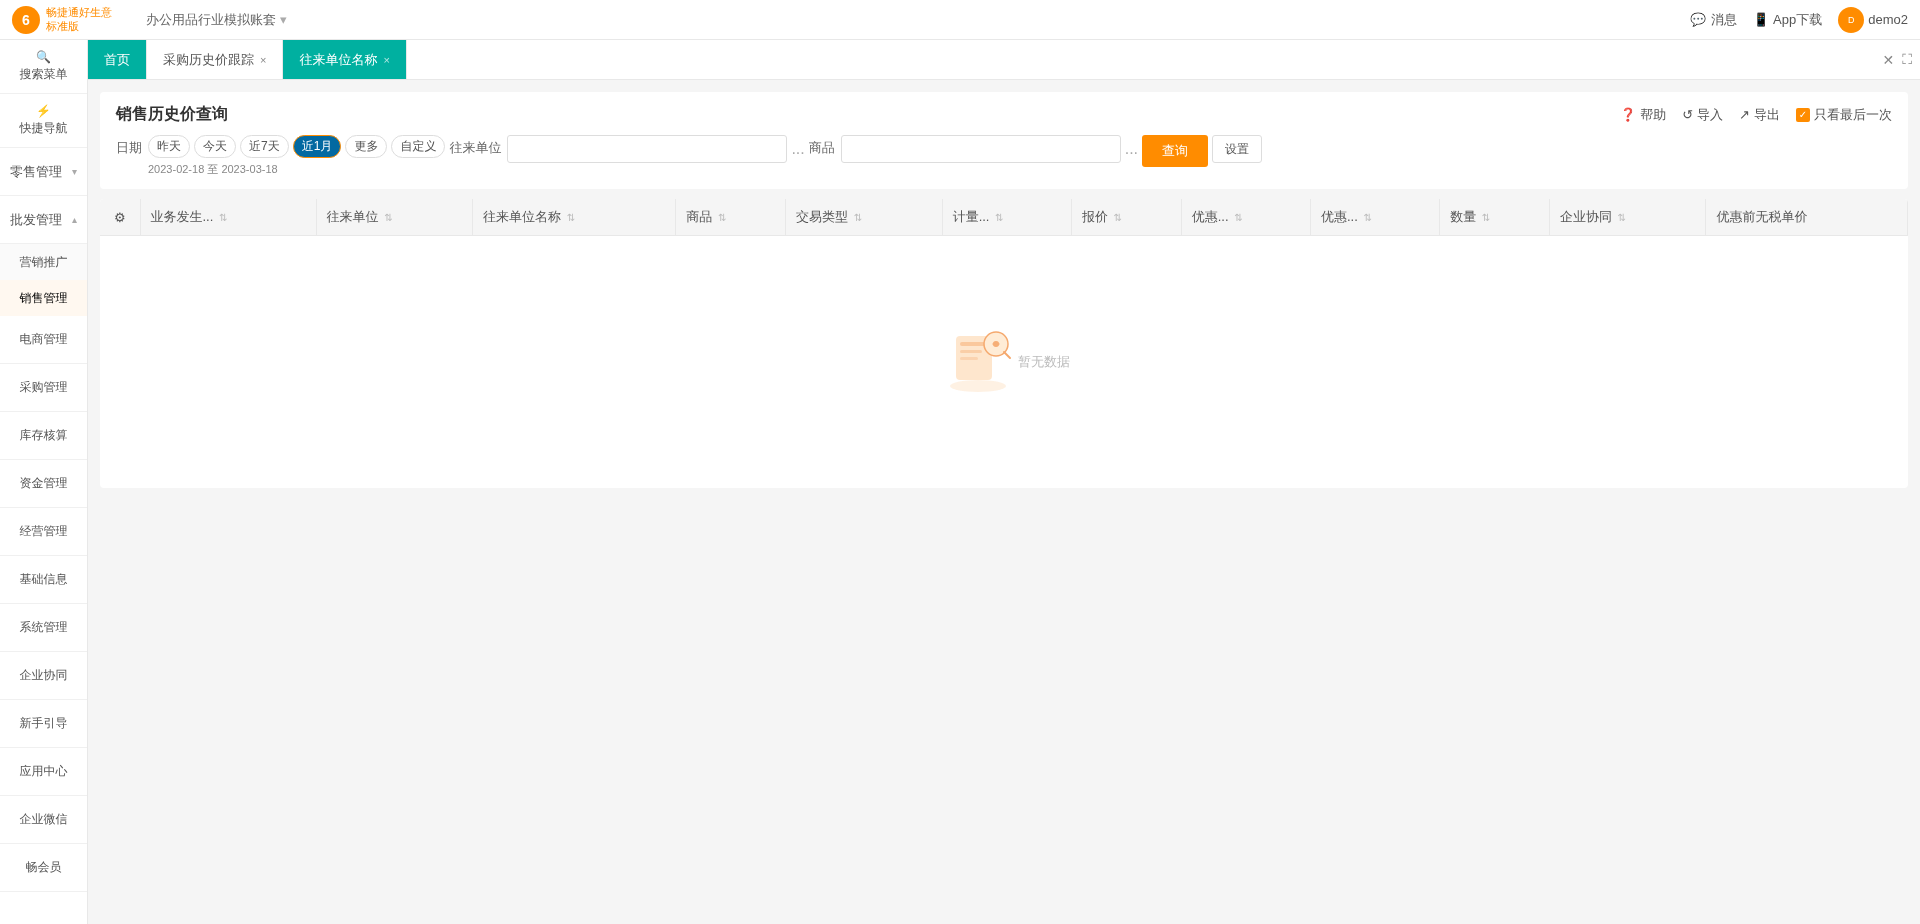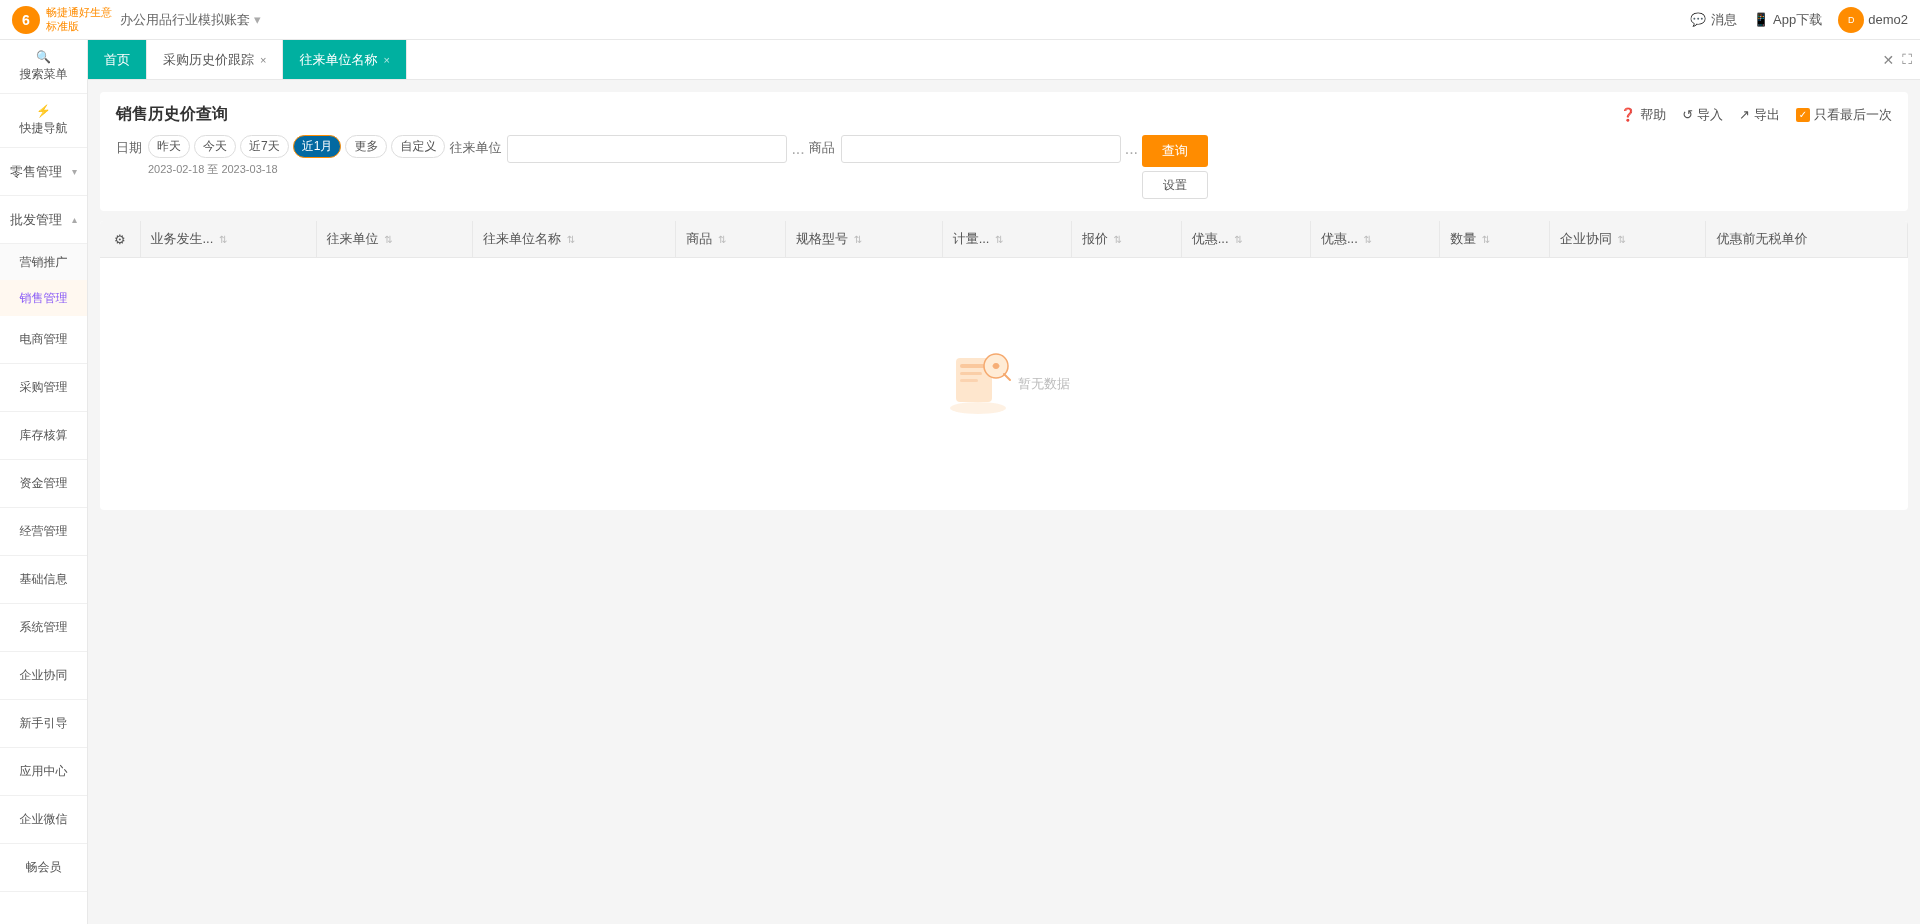--- a/index.html
+++ b/index.html
@@ -13,21 +13,21 @@
       align-items: center;
       padding: 0 12px;
       border-bottom: 1px solid #e8e8e8;
       justify-content: space-between;
       flex-shrink: 0;
     }
     .topbar-left { display: flex; align-items: center; gap: 8px; }
     .logo-area { display: flex; align-items: center; gap: 6px; }
     .logo-icon { width: 28px; height: 28px; background: #ff8c00; border-radius: 50%; display: flex; align-items: center; justify-content: center; color: white; font-size: 14px; font-weight: bold; }
     .logo-text { font-size: 11px; color: #ff8c00; line-height: 1.2; }
-    .breadcrumb-area { display: flex; align-items: center; gap: 4px; color: #666; font-size: 13px; }
+    .breadcrumb-area { display: flex; align-items: center; gap: 4px; color: #666; font-size: 13px; margin-left: 26px; }
     .topbar-right { display: flex; align-items: center; gap: 16px; color: #555; font-size: 13px; }
     .topbar-right-item { display: flex; align-items: center; gap: 4px; cursor: pointer; }
     .avatar { width: 26px; height: 26px; background: #ff8c00; border-radius: 50%; display: flex; align-items: center; justify-content: center; color: white; font-size: 11px; }
 
     
     .main-layout { display: flex; flex: 1; overflow: hidden; }
 
     
     .sidebar {
       width: 88px;
@@ -59,21 +59,21 @@
       display: flex;
       align-items: center;
       justify-content: center;
       padding: 8px 4px;
       cursor: pointer;
       color: #555;
       font-size: 12px;
       text-align: center;
       min-height: 36px;
     }
-    .sidebar-sub-item.active { color: #8b5cf6; background: #fff8f0; }
+    .sidebar-sub-item.active { color: #000000; background: #fff8f0; }
 
     
     .content-area { flex: 1; display: flex; flex-direction: column; overflow: hidden; }
 
     
     .tab-bar {
       height: 40px;
       background: #fff;
       display: flex;
       align-items: stretch;
@@ -167,21 +167,21 @@
     .setting-btn {
       height: 28px;
       padding: 0 12px;
       background: #fff;
       color: #555;
       border: 1px solid #ddd;
       border-radius: 3px;
       cursor: pointer;
       font-size: 12px;
     }
-    .btn-row { display: flex; flex-direction: column; gap: 4px; }
+    .btn-row { display: flex; flex-direction: row; gap: 4px; }
 
     
     .table-panel {
       background: #fff;
       border-radius: 4px;
       overflow: hidden;
     }
     .table-wrapper { overflow-x: auto; }
     table {
       width: 100%;
@@ -427,21 +427,21 @@
                 </th>
                 <th>
                   <span>往来单位名称</span>
                   <span class="sort-arrows">⇅</span>
                 </th>
                 <th>
                   <span>商品</span>
                   <span class="sort-arrows">⇅</span>
                 </th>
                 <th>
-                  <span>规格型号</span>
+                  <span>交易类型</span>
                   <span class="sort-arrows">⇅</span>
                 </th>
                 <th>
                   <span>计量...</span>
                   <span class="sort-arrows">⇅</span>
                 </th>
                 <th>
                   <span>报价</span>
                   <span class="sort-arrows">⇅</span>
                 </th>

